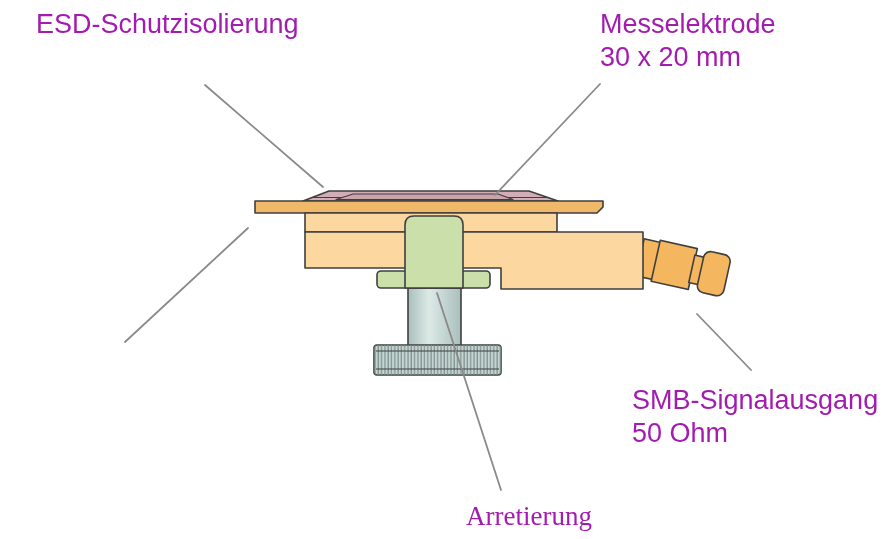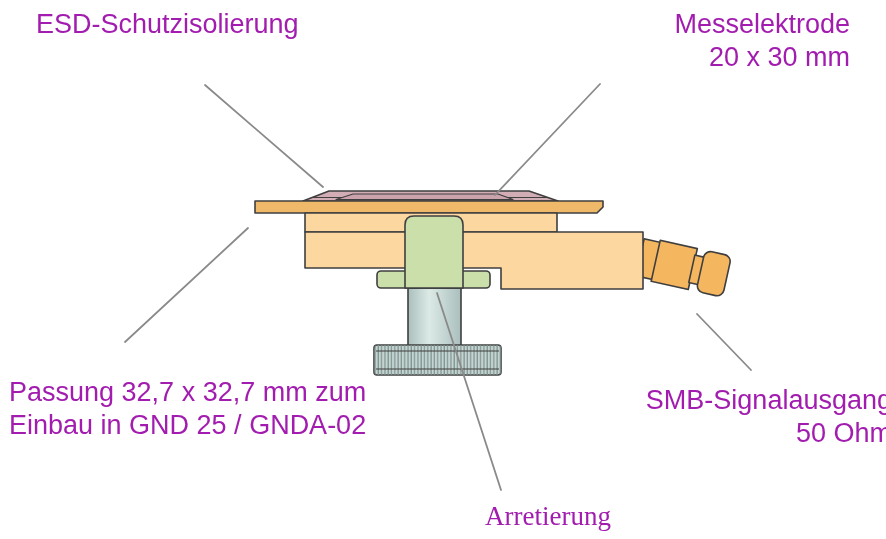--- a/index.html
+++ b/index.html
@@ -22,21 +22,21 @@
     width: 886px;
     height: 539px;
   }
   .label {
     position: absolute;
     color: #a21caf;
     font-size: 27px;
     line-height: 33px;
     white-space: nowrap;
   }
-  .label.center { text-align: right; }
+  .label.center { text-align: left; }
   .outlined { stroke: #3f3f3f; stroke-width: 1.6; stroke-linejoin: round; }
   .outlined-thin { stroke: #3f3f3f; stroke-width: 1.1; stroke-linejoin: round; }
   .leader { stroke: #8a8a8a; stroke-width: 1.8; fill: none; stroke-linecap: round; }
 </style>
 </head>
 <body>
 
 <div class="stage">
 
   <svg class="device-svg" viewBox="0 0 886 539">
@@ -81,27 +81,23 @@
     <line x1="600" y1="84" x2="495" y2="195" class="leader"></line>
     <line x1="125" y1="342" x2="248" y2="228" class="leader"></line>
     <line x1="437" y1="293" x2="501" y2="490" class="leader"></line>
     <line x1="697" y1="314" x2="751" y2="370" class="leader"></line>
   </svg>
 
   <div class="label" style="left:36px; top:8px;">ESD-Schutzisolierung</div>
 
   <div class="label center" style="left:600px; top:8px; width:250px;">
     <div>Messelektrode</div>
-    <div>20 x 30 mm</div>
+    <div>30 x 20 mm</div>
   </div>
 
-  <div class="label" style="left:9px; top:376px;">
-    <div>Passung 32,7 x 32,7 mm zum</div>
-    <div>Einbau in GND 25 / GNDA-02</div>
-  </div>
 
   <div class="label center" style="left:632px; top:384px; width:260px;">
     <div>SMB-Signalausgang</div>
     <div>50 Ohm</div>
   </div>
 
   <div class="label center" style="left:466px; top:500px; width:145px;font-family:Liberation Serif, serif;">Arretierung</div>
 
 </div>
 

